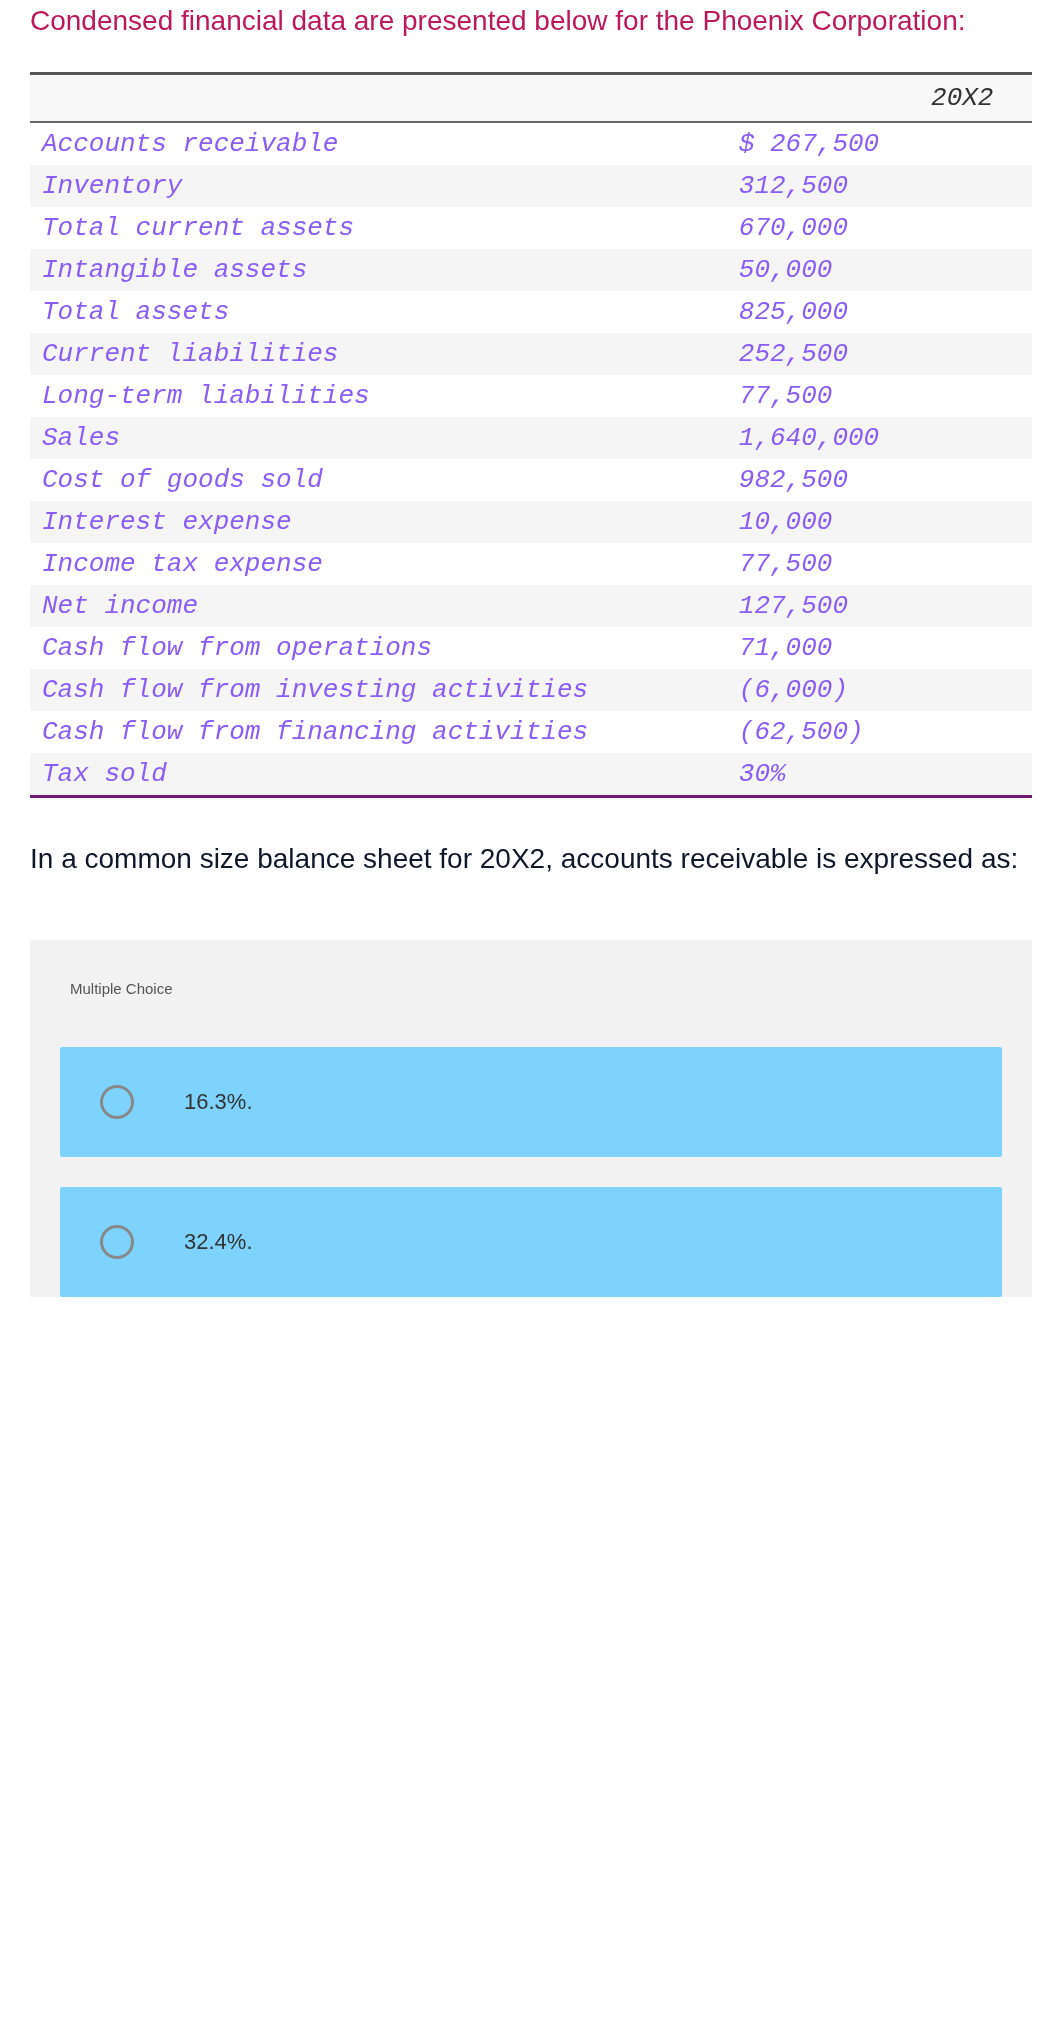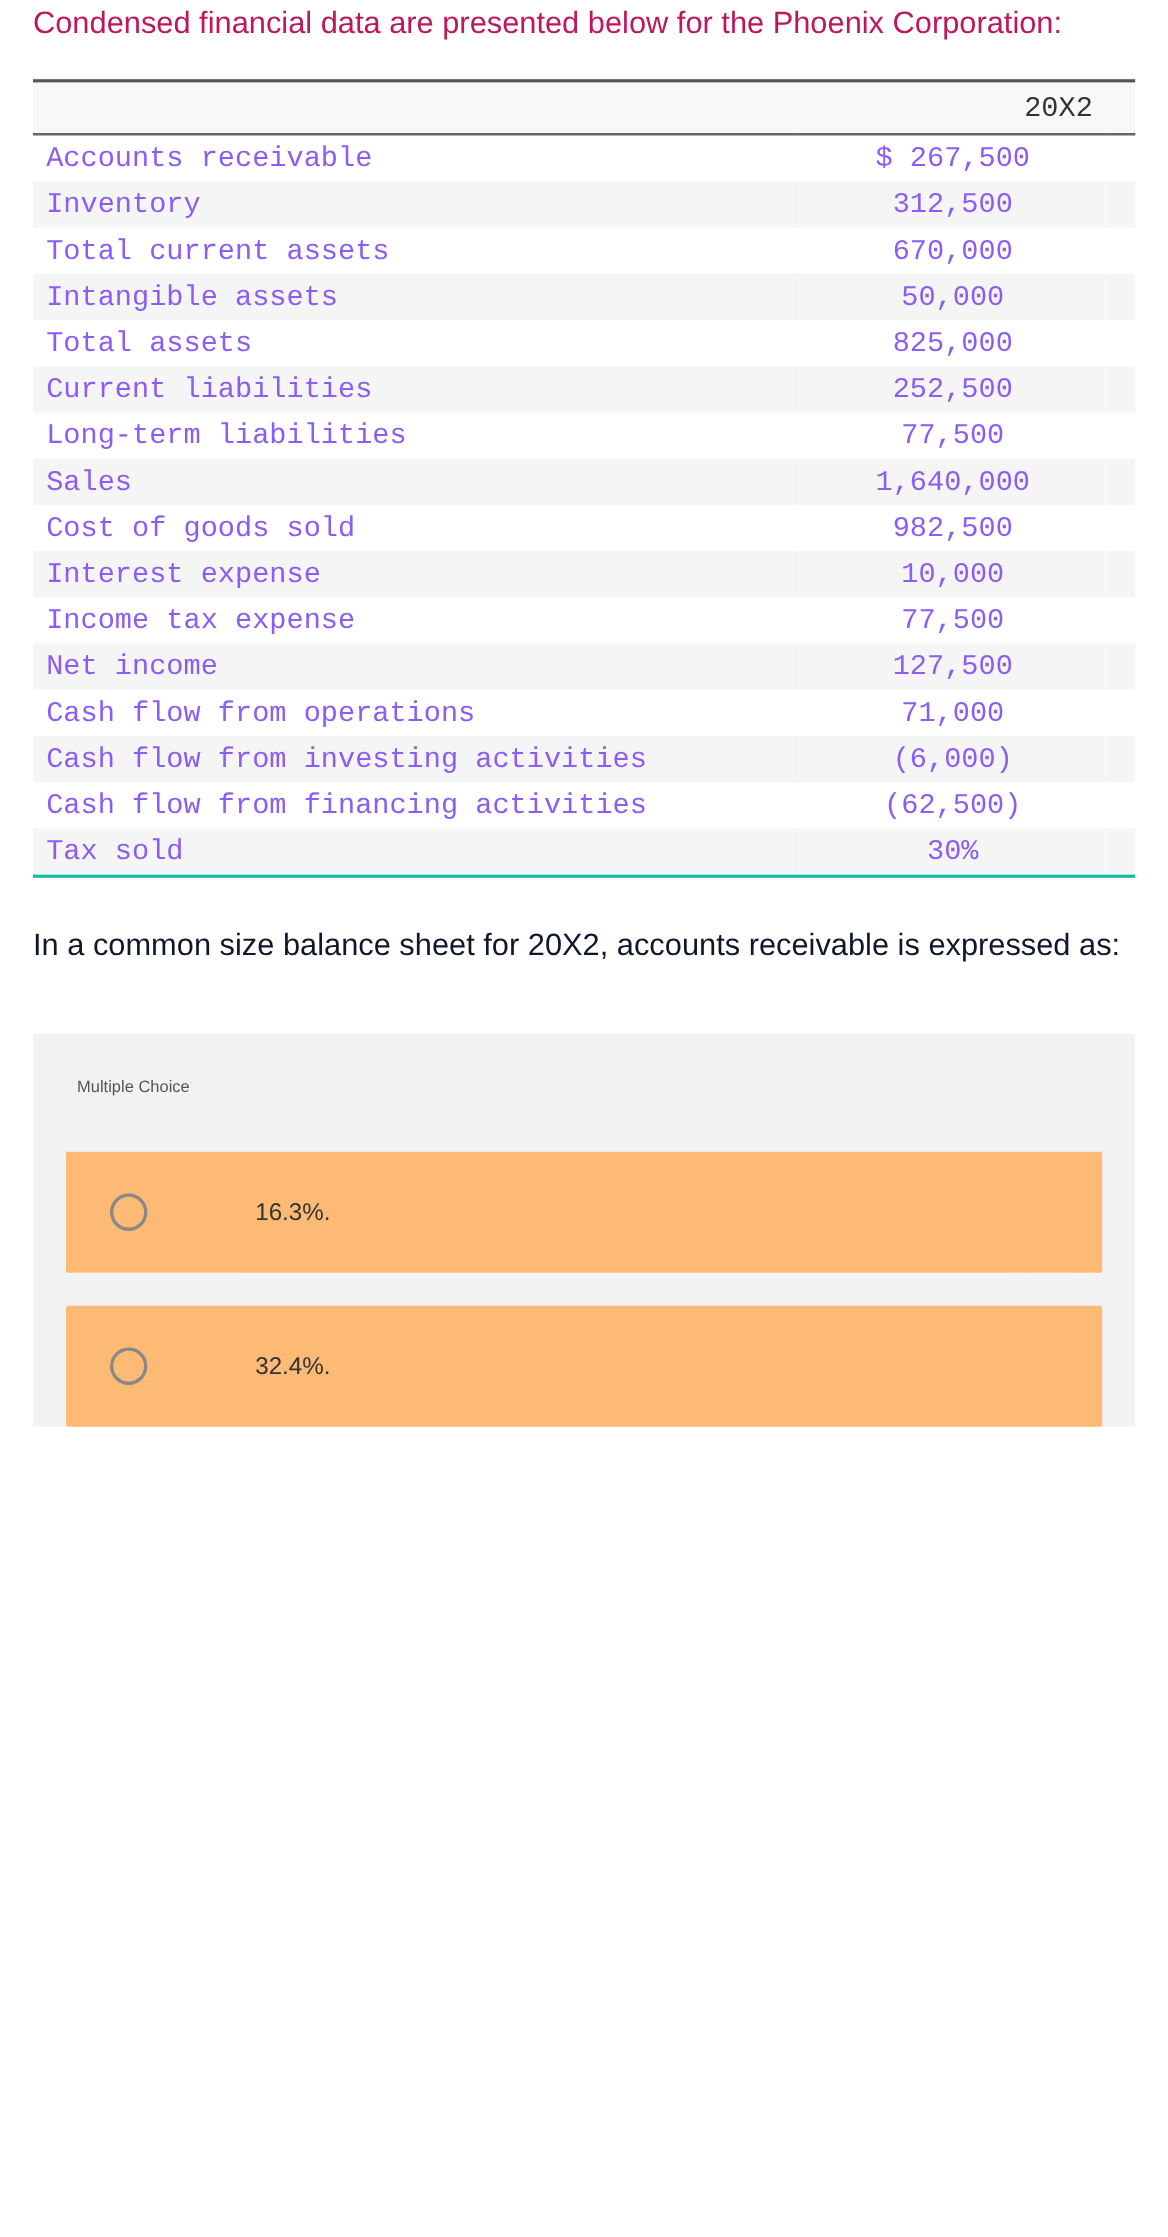--- a/index.html
+++ b/index.html
@@ -13,21 +13,22 @@
     .intro {
       font-size: 28px;
       line-height: 1.5;
       color: #be185d;
       padding: 0 30px 30px 30px;
     }
     .table-wrapper {
       overflow: hidden;
       margin: 0 30px 40px 30px;
       border-top: 3px solid #555;
-      border-bottom: 3px solid #14b8a6;
+      border-bottom: 3px solid #701a75;
+      font-style: italic;
     }
     table {
       width: 110%;
       border-collapse: collapse;
       font-family: 'Courier New', Courier, monospace;
       font-size: 26px;
     }
     th {
       font-weight: normal;
       text-align: right;
@@ -36,47 +37,46 @@
       background: #f8f8f8;
       font-family: 'Courier New', Courier, monospace;
     }
     th.label-head { text-align: left; }
     td {
       padding: 6px 12px;
       color: #8b5cf6;
       white-space: nowrap;
     }
     td.label { text-align: left; width: 55%; }
-    td.val { text-align: center; width: 22%; }
+    td.val { text-align: left; width: 22%; }
     td.val2 { text-align: right; width: 10%; padding-left: 25px; }
     tr.alt { background: #f5f5f5; }
     .question {
       font-size: 28px;
       line-height: 1.5;
       color: #0f172a;
       padding: 0 30px 60px 30px;
     }
     .mc-container {
       margin: 0 30px;
       background: #f2f2f2;
       padding: 0;
     }
     .mc-header {
       font-size: 15px;
       color: #555;
       padding: 40px 40px 50px 40px;
     }
     .choice {
-      background: #fdba74;
+      background: #7dd3fc;
       margin: 0 30px 30px 30px;
       padding: 38px 40px;
       display: flex;
       align-items: center;
       border-radius: 2px;
-      gap: 48px;
     }
     .radio {
       width: 34px;
       height: 34px;
       border: 3px solid #888;
       border-radius: 50%;
       margin-right: 50px;
       flex-shrink: 0;
     }
     .choice-label {

